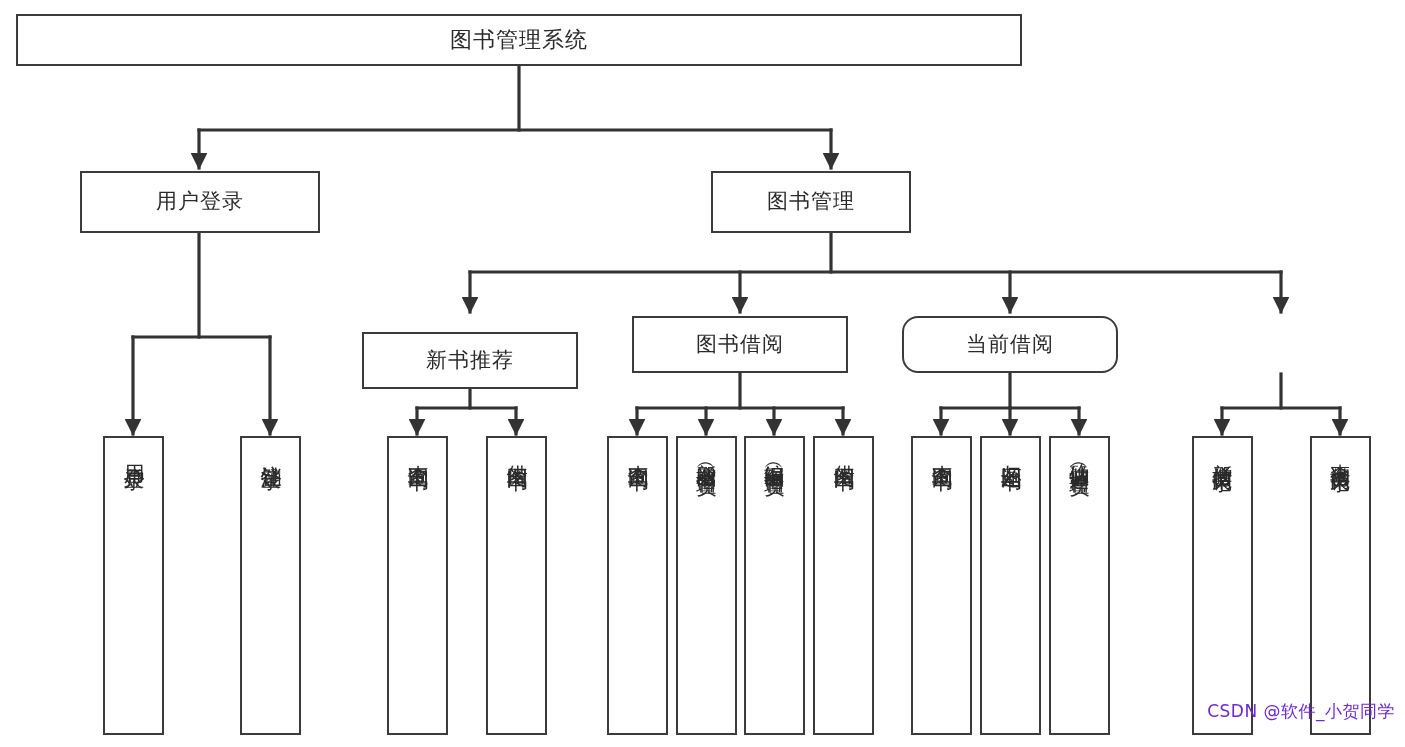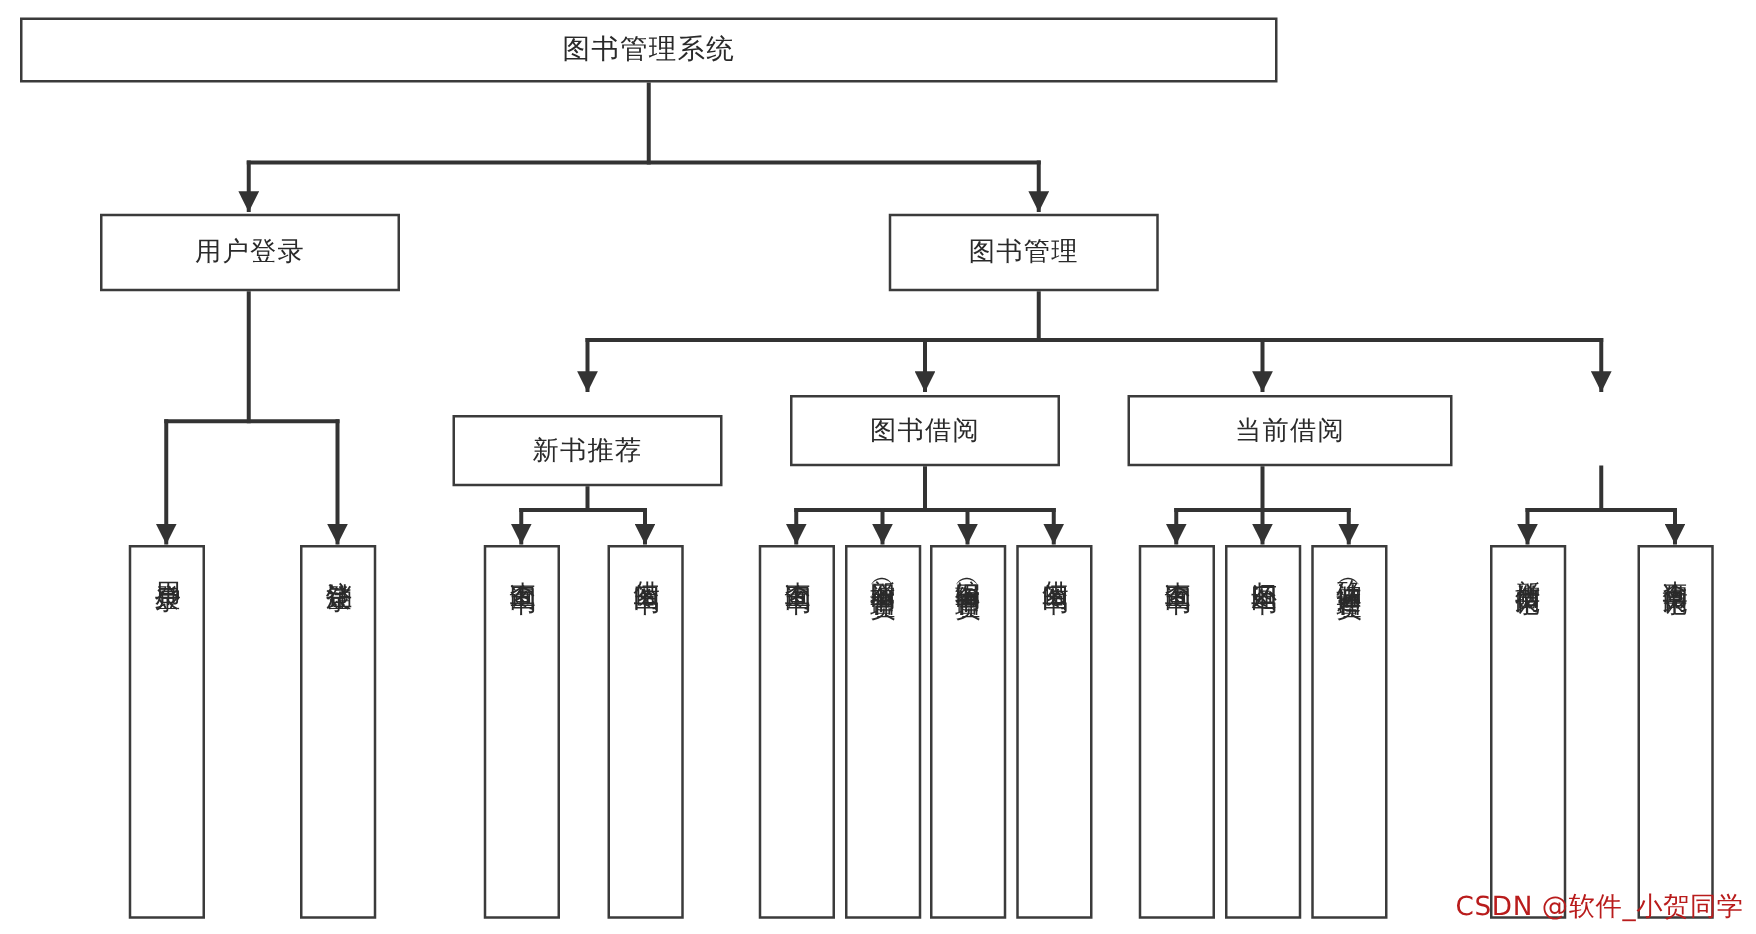--- a/index.html
+++ b/index.html
@@ -49,23 +49,23 @@
     font-size:21px;
     line-height:1.22;
     letter-spacing:2px;
     white-space:normal;
     text-align:left;
     color:#2a2a2a;
   }
   .vtext.small{font-size:20px;}
   #watermark{
     position:absolute;
-    right:10px;bottom:8px;
-    font-size:21px;
-    color:#b91c1c;
+    right:10px;bottom:24px;
+    font-size:17px;
+    color:#6d28d9;
     letter-spacing:.5px;
     font-family:"DejaVu Sans","Liberation Sans",sans-serif;
     white-space:nowrap;
   }
 </style>
 </head>
 <body>
 
 <div id="canvas">
 
@@ -119,31 +119,31 @@
     </g>
   </svg>
 
   <div class="node root h" style="left:16px;top:14px;width:1006px;height:52px;">
     <span>图书管理系统</span>
   </div>
 
   <div class="node h" style="left:80px;top:171px;width:240px;height:62px;">
     <span>用户登录</span>
   </div>
-  <div class="node h" style="left:711px;top:171px;width:216px;height:62px;">
+  <div class="node h" style="left:711px;top:171px;width:200px;height:62px;">
     <span>图书管理</span>
   </div>
 
   <div class="node h" style="left:362px;top:316px;width:216px;height:57px;margin-top:16px;">
     <span>新书推荐</span>
   </div>
   <div class="node h" style="left:632px;top:316px;width:216px;height:57px;">
     <span>图书借阅</span>
   </div>
-  <div class="node h" style="left:902px;top:316px;width:260px;height:57px;">
+  <div class="node h" style="left:902px;top:316px;width:216px;height:57px;border-radius:16px;">
     <span>当前借阅</span>
   </div>
 
   <div class="node v" style="left:103px;top:436px;width:61px;height:299px;">
     <span class="vtext">用户登录</span>
   </div>
   <div class="node v" style="left:240px;top:436px;width:61px;height:299px;">
     <span class="vtext">注销登录</span>
   </div>
 

